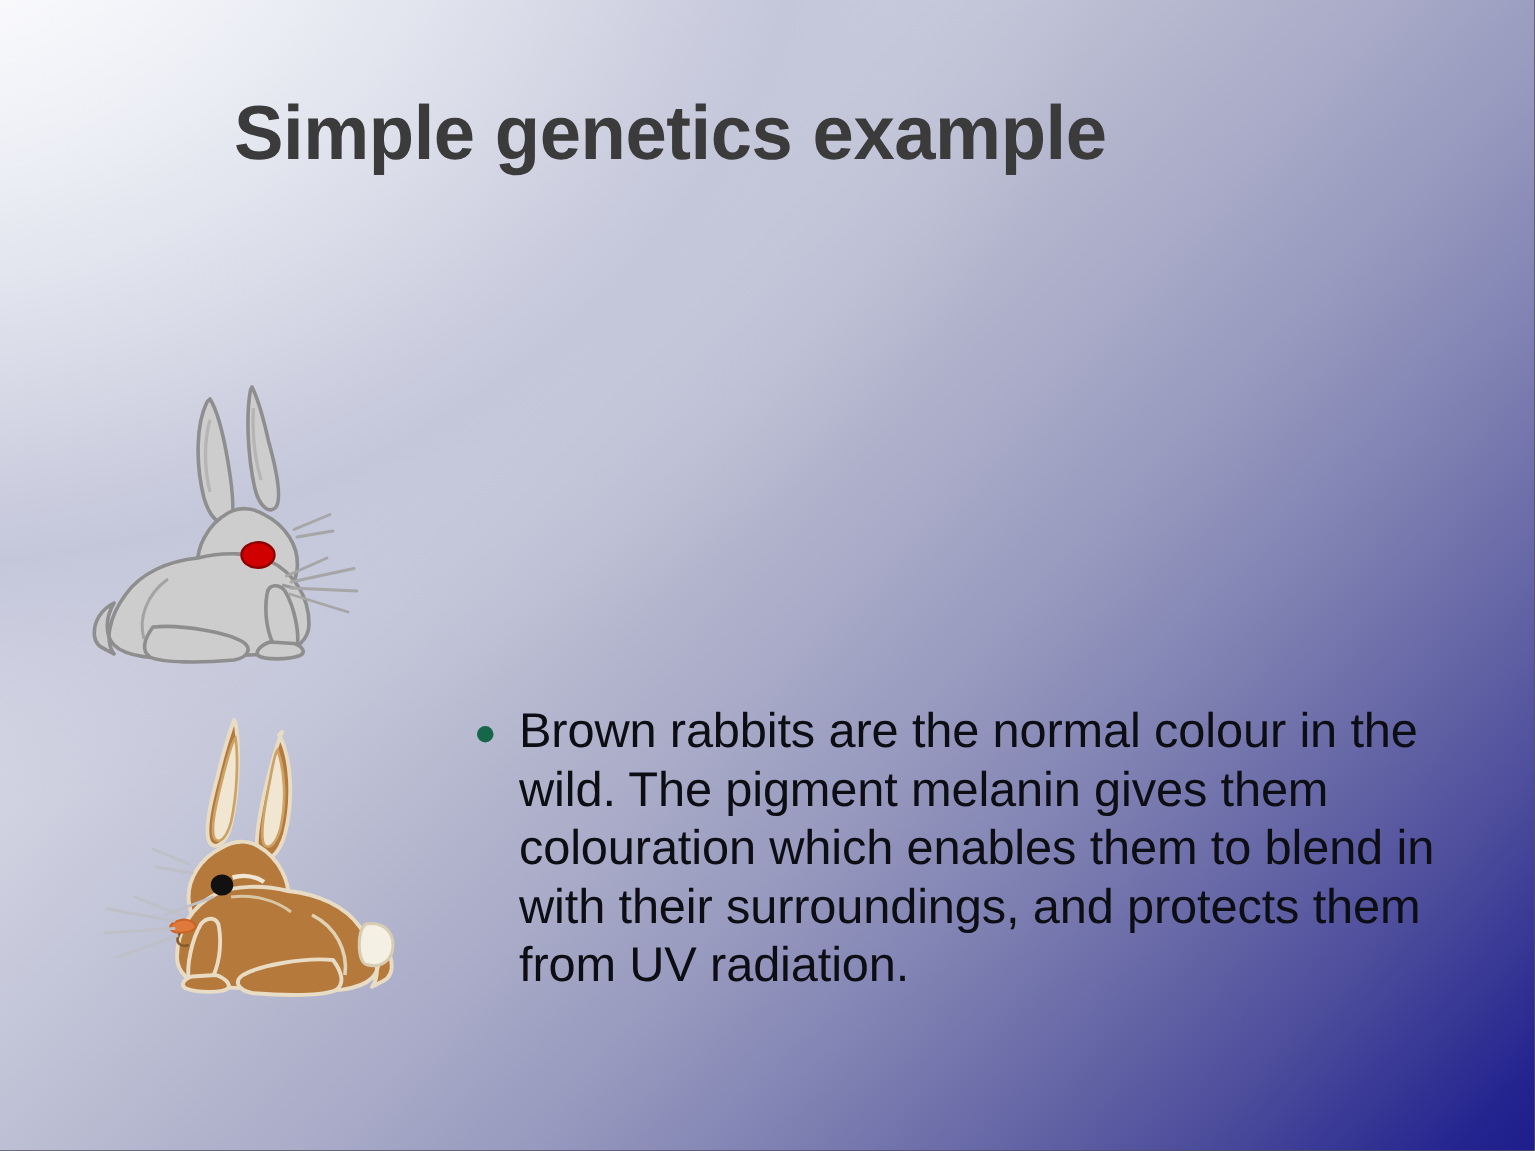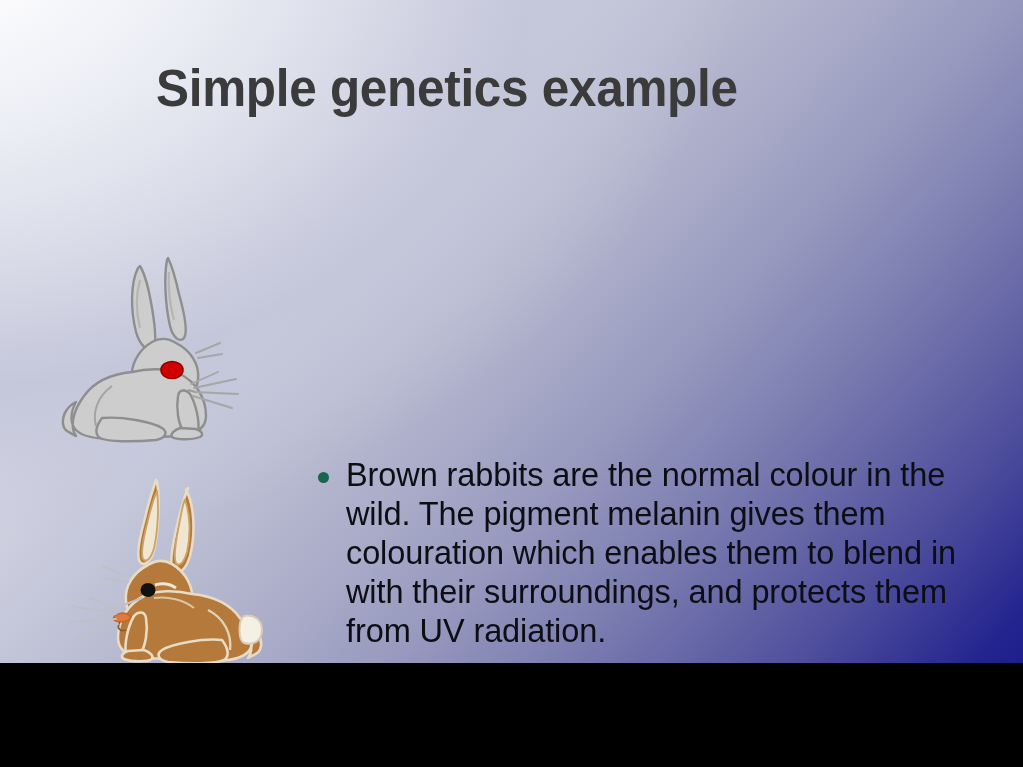--- a/index.html
+++ b/index.html
@@ -3,21 +3,21 @@
 <meta charset="utf-8">
 <style>
   html, body {
     margin: 0;
     padding: 0;
     background: #000;
   }
   #slide {
     position: relative;
     width: 1023px;
-    height: 663px;
+    height: 767px;
     overflow: hidden;
     font-family: "Liberation Sans", sans-serif;
     background-color: #b9bace;
     background-image:
       radial-gradient(ellipse 1150px 900px at -8% -14%,
          #ffffff 0%,
          #fbfbfd 12%,
          #eceef5 26%,
          #d9dbe8 40%,
          #c4c6da 54%,
@@ -50,21 +50,21 @@
     white-space: nowrap;
     font-stretch: condensed;
     transform: scaleX(0.97);
     transform-origin: left top;
   }
 
   
   #body-block {
     position: absolute;
     left: 318px;
-    top: 456px;
+    top: 468px;
     width: 700px;
     display: flex;
     align-items: flex-start;
   }
   #bullet-dot {
     width: 11px;
     height: 11px;
     border-radius: 50%;
     background: #18664a;
     margin-top: 16px;

